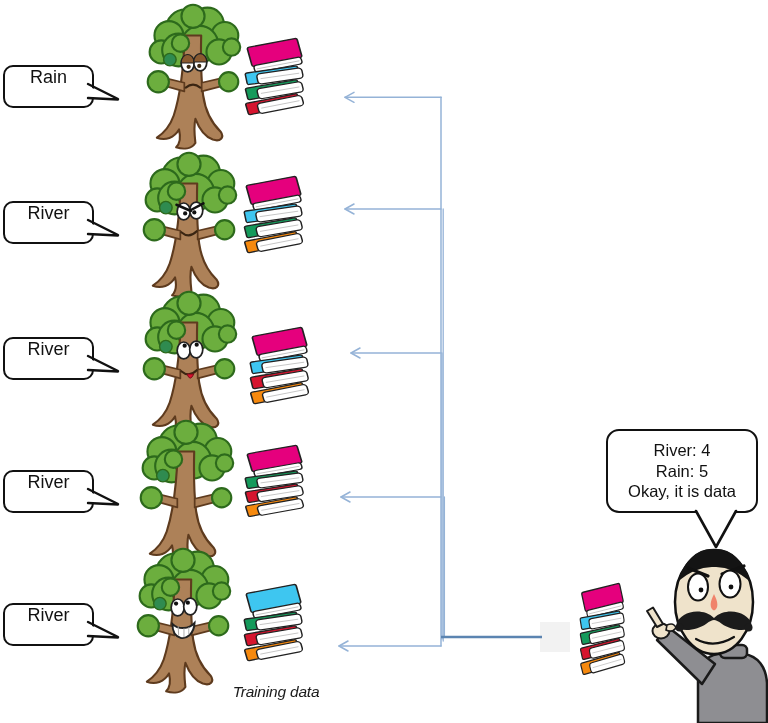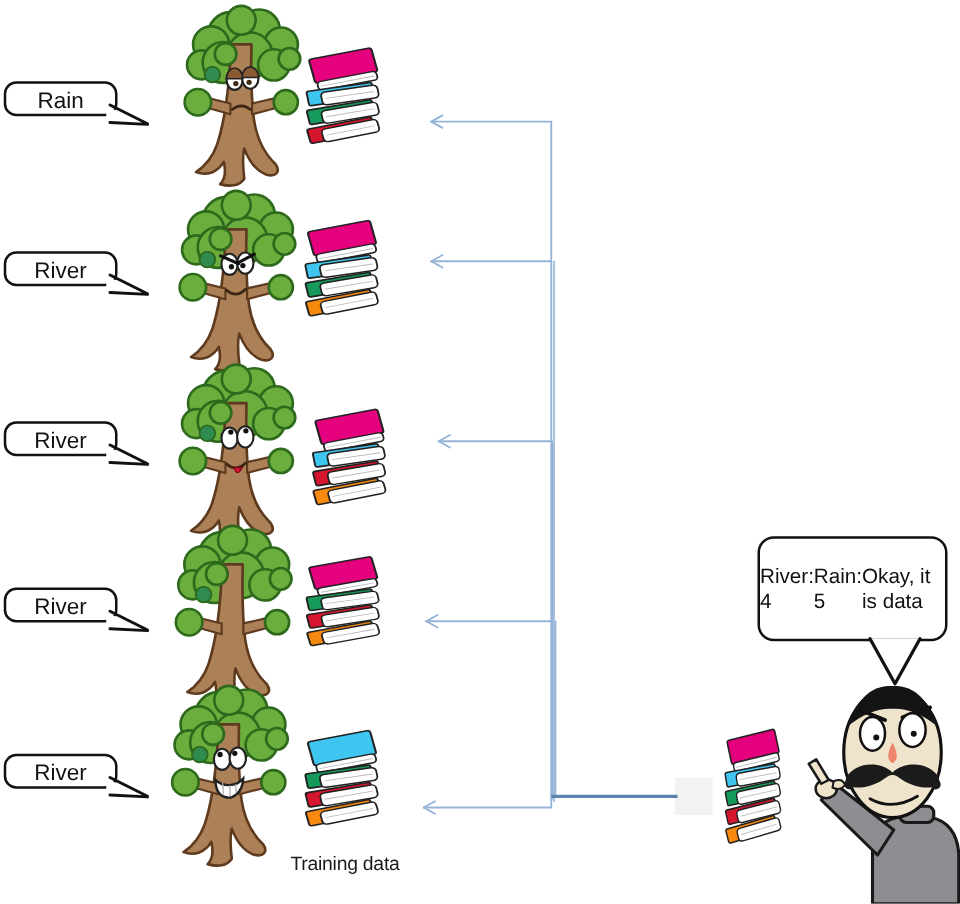--- a/index.html
+++ b/index.html
@@ -1,31 +1,31 @@
 <!DOCTYPE html>
 <html><head>
 <meta charset="utf-8">
 <style>
   html,body{margin:0;padding:0;background:#fff;}
   #canvas{position:relative;width:768px;height:723px;background:#ffffff;overflow:hidden;
           font-family:"Liberation Sans",sans-serif;}
   svg{display:block;}
   .layer{position:absolute;left:0;top:0;}
-  .bubble{position:absolute;width:91px;height:28px;background:#fff;border:2.5px solid #111;
-          border-radius:10px;display:flex;align-items:flex-end;justify-content:center;
+  .bubble{position:absolute;width:91px;height:43px;background:#fff;border:2.5px solid #111;
+          border-radius:10px;display:flex;align-items:flex-start;justify-content:center;
           font-size:18px;color:#111;box-sizing:border-box;}
   .bubble .tail{position:absolute;right:-28px;top:13px;width:30px;height:26px;overflow:visible;}
   .tree-wrap{position:absolute;width:106px;height:146px;}
   .stack-wrap{position:absolute;}
   .stack-wrap svg{overflow:visible;}
   .caption{position:absolute;left:186px;top:683px;width:180px;text-align:center;
-           font-size:15.5px;color:#1b1b1b;letter-spacing:-0.2px;}
+           font-size:15.5px;color:#1b1b1b;letter-spacing:-0.2px;font-style:italic;}
   .result-bubble{position:absolute;left:606px;top:429px;width:152px;height:84px;background:#fff;
            border:2.5px solid #111;border-radius:13px;box-sizing:border-box;
-           display:flex;flex-direction:row;align-items:center;justify-content:center;
+           display:flex;flex-direction:column;align-items:center;justify-content:center;
            font-size:16.5px;line-height:20.5px;color:#111;}
   .result-tail{position:absolute;left:690px;top:509px;width:52px;height:42px;overflow:visible;}
   .person-wrap{position:absolute;left:640px;top:540px;width:128px;height:183px;}
 </style>
 </head>
 <body>
 
 <div id="canvas">
 
   <svg class="layer" width="768" height="723" viewBox="0 0 768 723">

